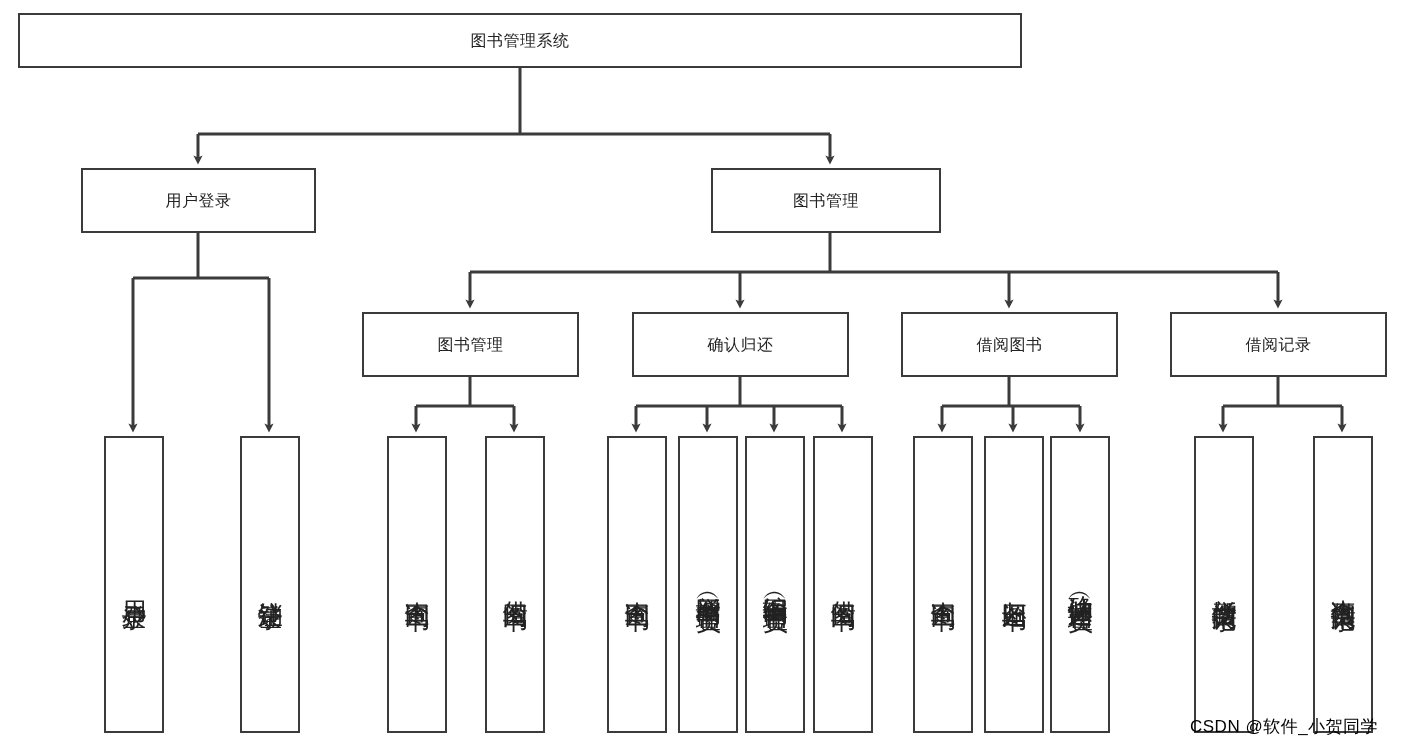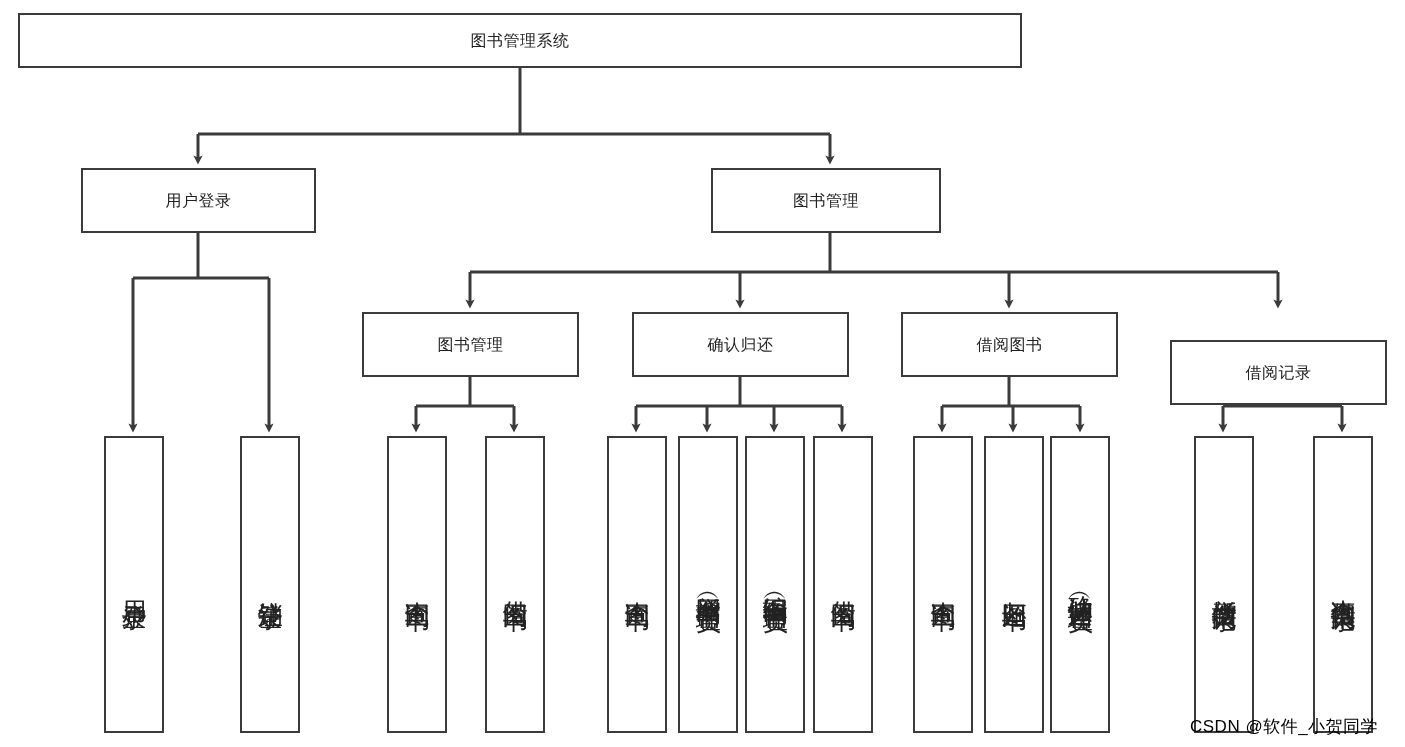--- a/index.html
+++ b/index.html
@@ -138,21 +138,21 @@
   </div>
 
   <div class="node horiz" style="left:632px; top:312px; width:217px; height:65px;">
     <span class="label">确认归还</span>
   </div>
 
   <div class="node horiz" style="left:901px; top:312px; width:217px; height:65px;">
     <span class="label">借阅图书</span>
   </div>
 
-  <div class="node horiz" style="left:1170px; top:312px; width:217px; height:65px;margin-top:28px;">
+  <div class="node horiz" style="left:1170px; top:312px; width:217px; height:65px;">
     <span class="label">借阅记录</span>
   </div>
 
   <div class="node vert" style="left:104px; top:436px; width:60px; height:297px;">
     <span class="label">用户登录</span>
   </div>
 
   <div class="node vert" style="left:240px; top:436px; width:60px; height:297px;">
     <span class="label">注销登录</span>
   </div>

